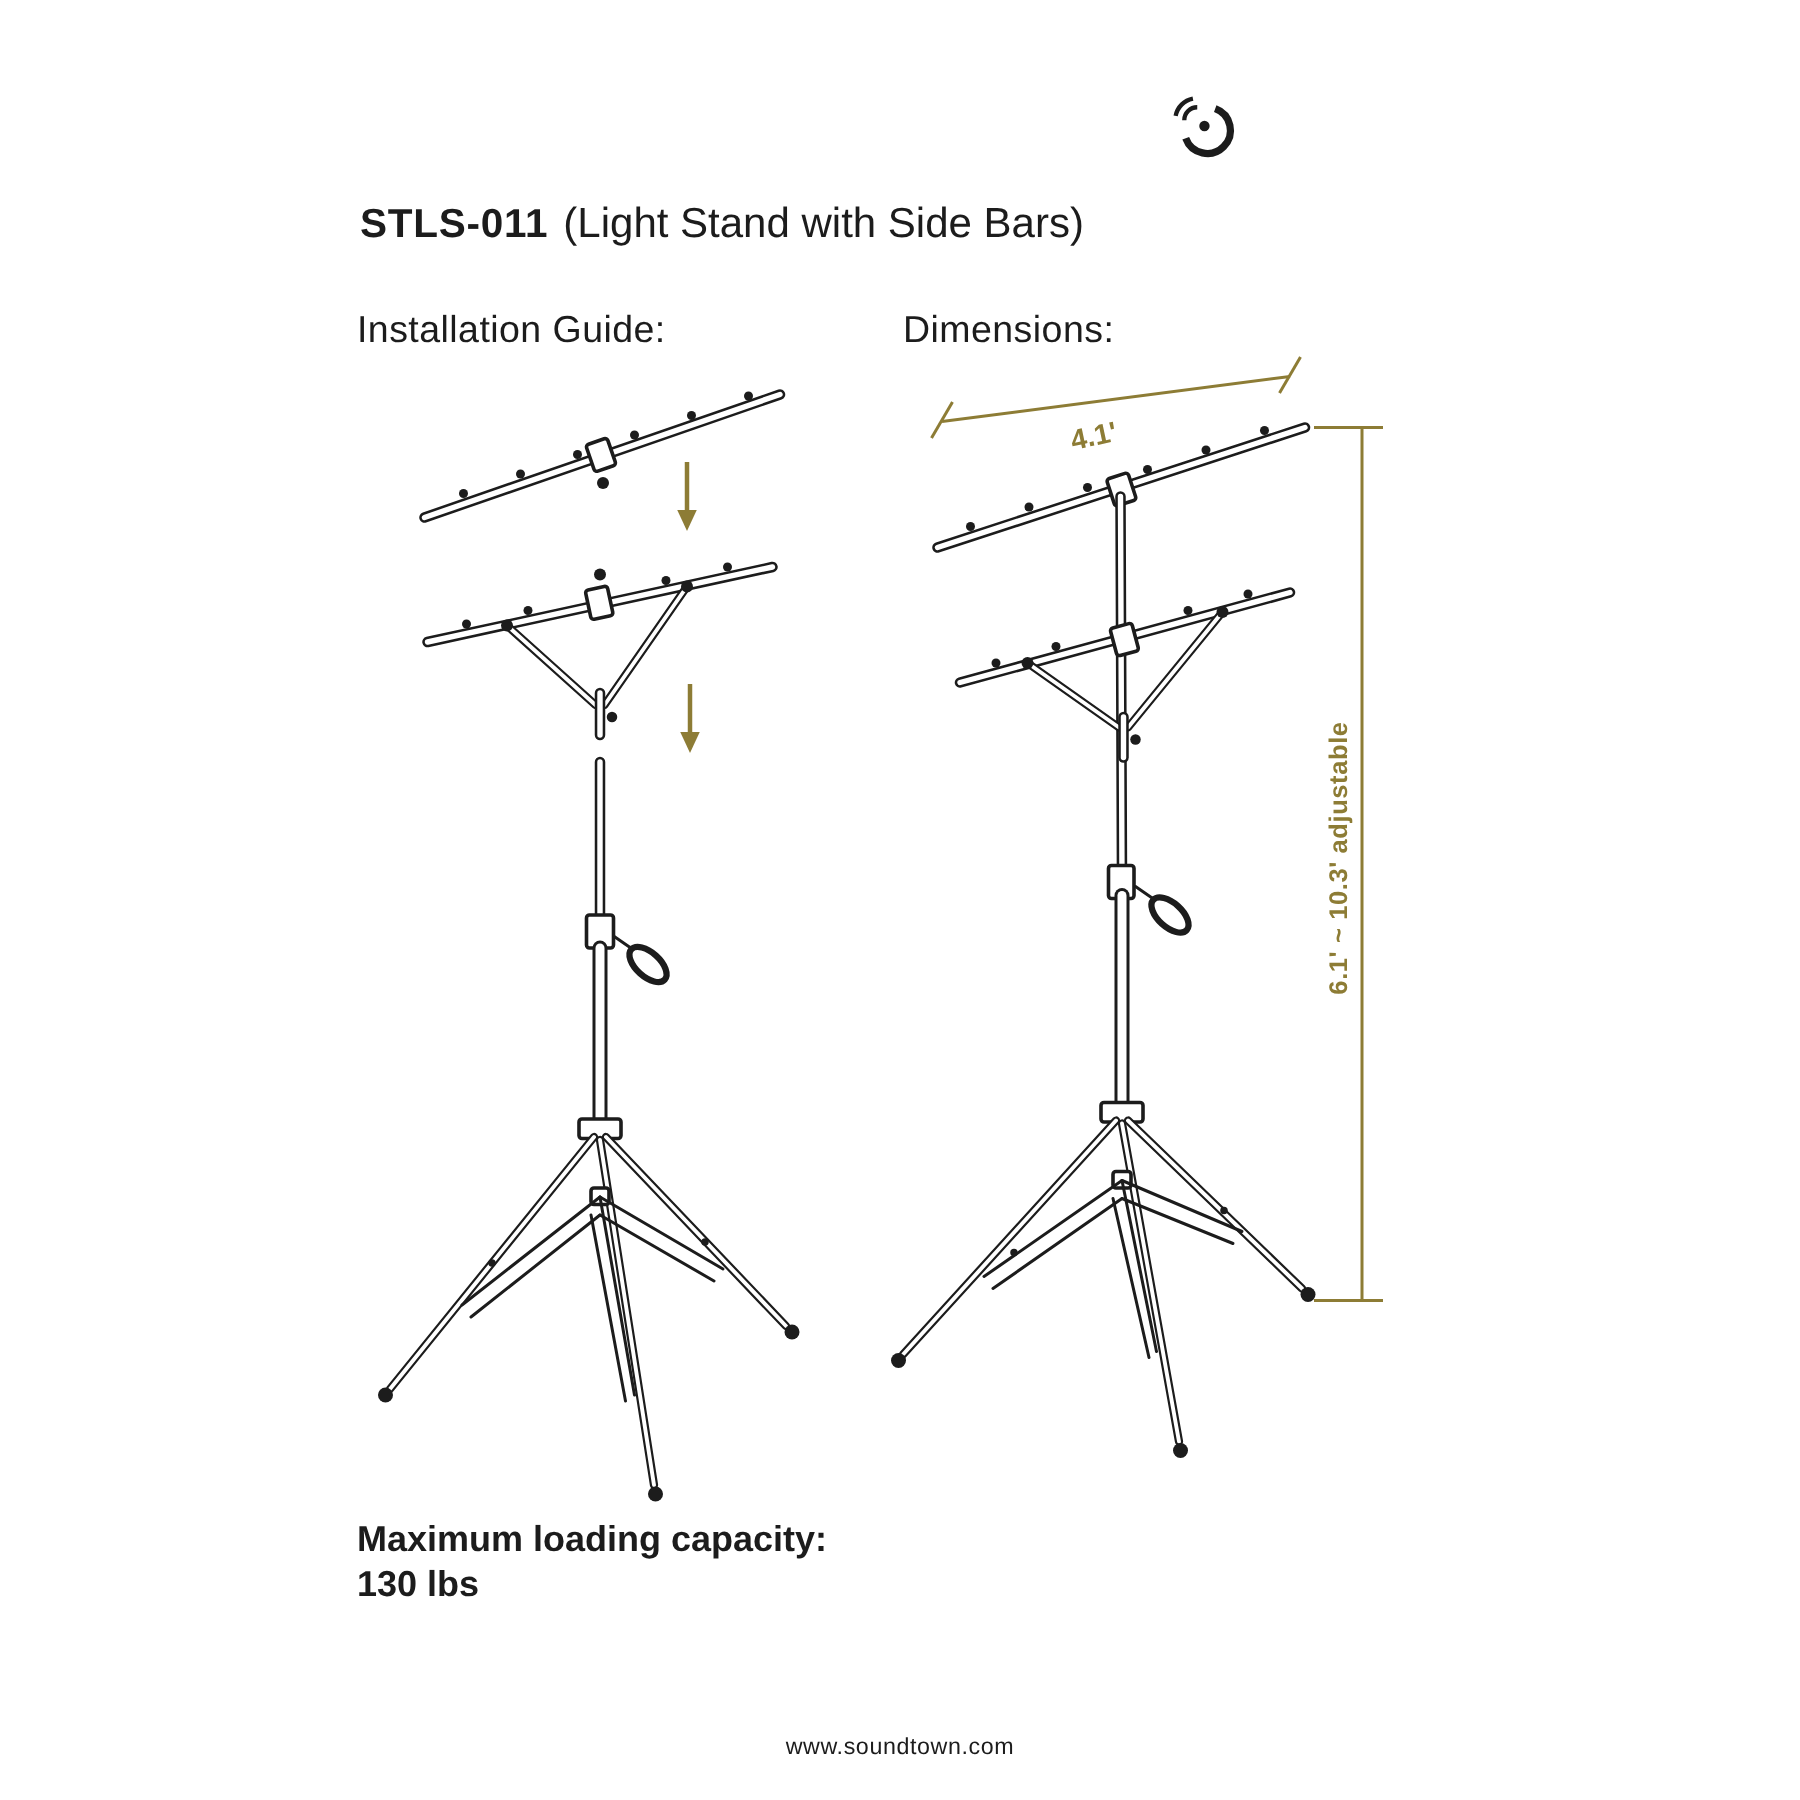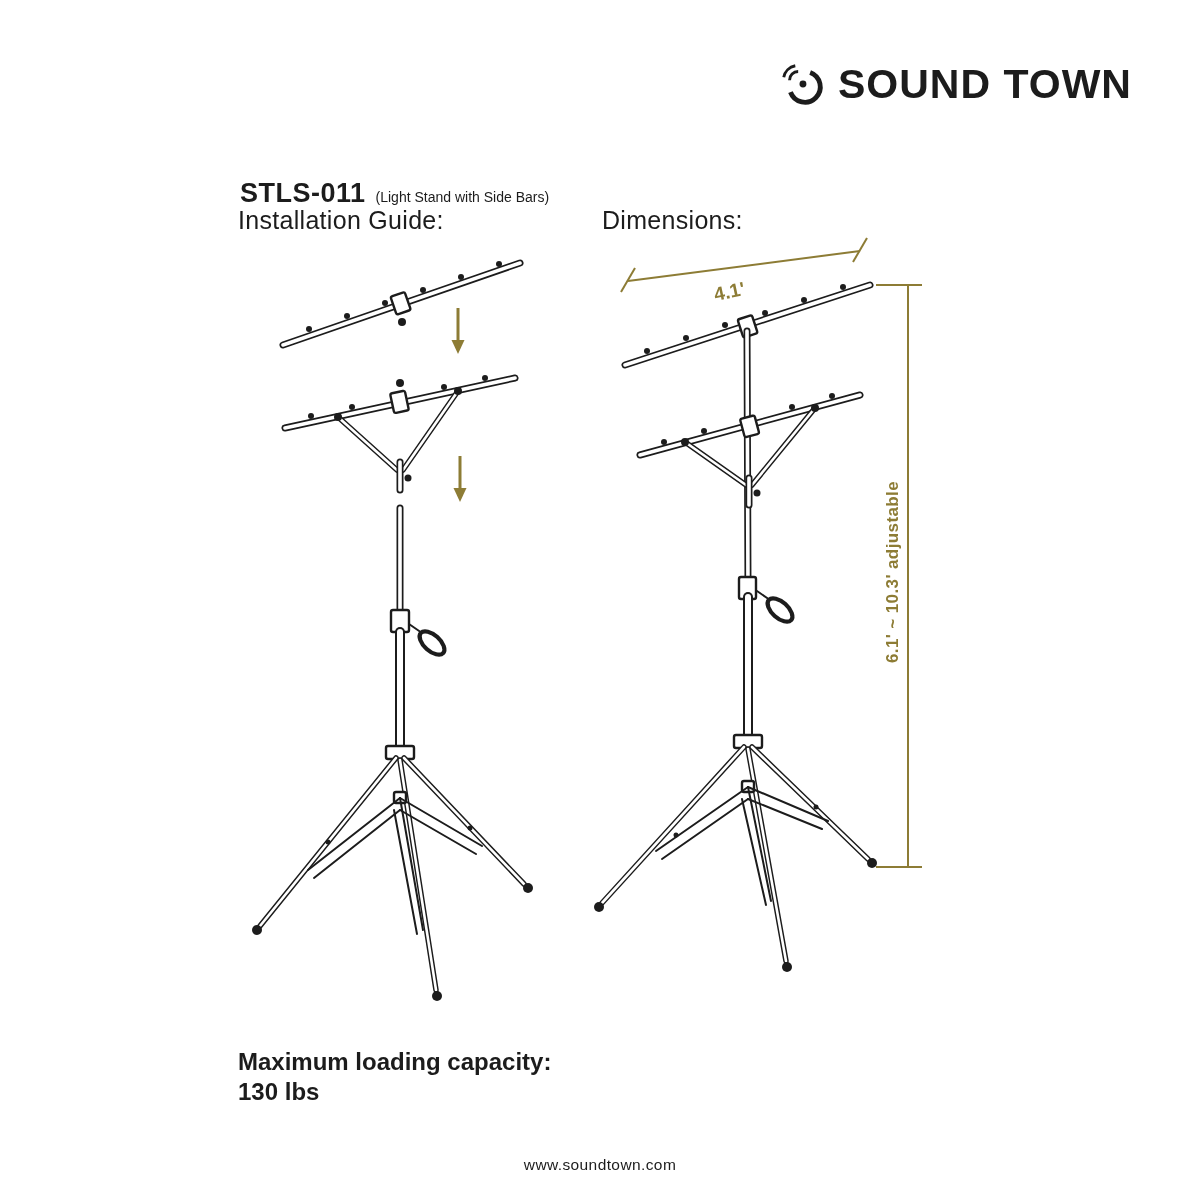--- a/index.html
+++ b/index.html
@@ -5,30 +5,30 @@
   * { margin:0; padding:0; box-sizing:border-box; }
   html,body { width:1200px; height:1200px; background:#ffffff; }
   body { font-family:"Liberation Sans", sans-serif; color:#1c1c1c; position:relative; overflow:hidden; }
   .abs { position:absolute; }
 
   
   .brand { left:778px; top:60px; display:flex; align-items:center; gap:12px; }
   .brand-name { font-size:41px; font-weight:800; letter-spacing:1px; color:#1c1c1c; white-space:nowrap; }
 
   
-  .title-row { left:240px; top:145px; display:flex; align-items:baseline; gap:10px; }
+  .title-row { left:240px; top:133px; display:flex; align-items:baseline; gap:10px; }
   .model { font-size:27px; font-weight:800; letter-spacing:0.5px; }
-  .desc { font-size:14px; font-weight:400;margin-top:44px; }
+  .desc { font-size:28px; font-weight:400; }
 
   .heading { font-size:25px; font-weight:400; letter-spacing:0.3px; }
   .h-install { left:238px; top:206px; }
   .h-dims { left:602px; top:206px; }
 
   
-  .capacity { left:238px; top:1012px; font-size:24px; font-weight:800; line-height:1.25;margin-top:35px; }
+  .capacity { left:238px; top:1012px; font-size:24px; font-weight:800; line-height:1.25; }
   .footer { left:0; top:1140px; width:1200px; text-align:center; font-size:15.5px; letter-spacing:0.4px; font-weight:400;margin-top:16px; }
 
   
   .dim-label { color:#8d7c35; font-weight:700; white-space:nowrap; }
   .dim-width { left:714px; top:281px; font-size:19px; transform:rotate(-12deg); }
   .dim-height { left:893px; top:572px; font-size:17px; transform:translate(-50%,-50%) rotate(-90deg); letter-spacing:0.4px; }
 
   
   svg .t7  { stroke:#1c1c1c; stroke-width:7;   stroke-linecap:round; fill:none; }
   svg .t4w { stroke:#ffffff; stroke-width:3.6; stroke-linecap:round; fill:none; }
@@ -48,21 +48,20 @@
 </head>
 <body>
 
 <div class="abs brand">
   <svg width="48" height="48" viewBox="0 0 50 50">
     <path class="logo-arc" style="stroke-width:5" d="M33.5 13 A16 16 0 1 1 13 33.5"></path>
     <path class="logo-arc" style="stroke-width:3" d="M6 18 A15 15 0 0 1 18 6"></path>
     <path class="logo-arc" style="stroke-width:3" d="M12 21 A9 9 0 0 1 21 12"></path>
     <circle class="fill" cx="26" cy="25" r="3.6"></circle>
   </svg>
-  <span class="brand-name">SOUND TOWN</span>
 </div>
 
 <div class="abs title-row">
   <span class="model">STLS-011</span>
   <span class="desc">(Light Stand with Side Bars)</span>
 </div>
 
 <div class="abs heading h-install">Installation Guide:</div>
 <div class="abs heading h-dims">Dimensions:</div>
 

